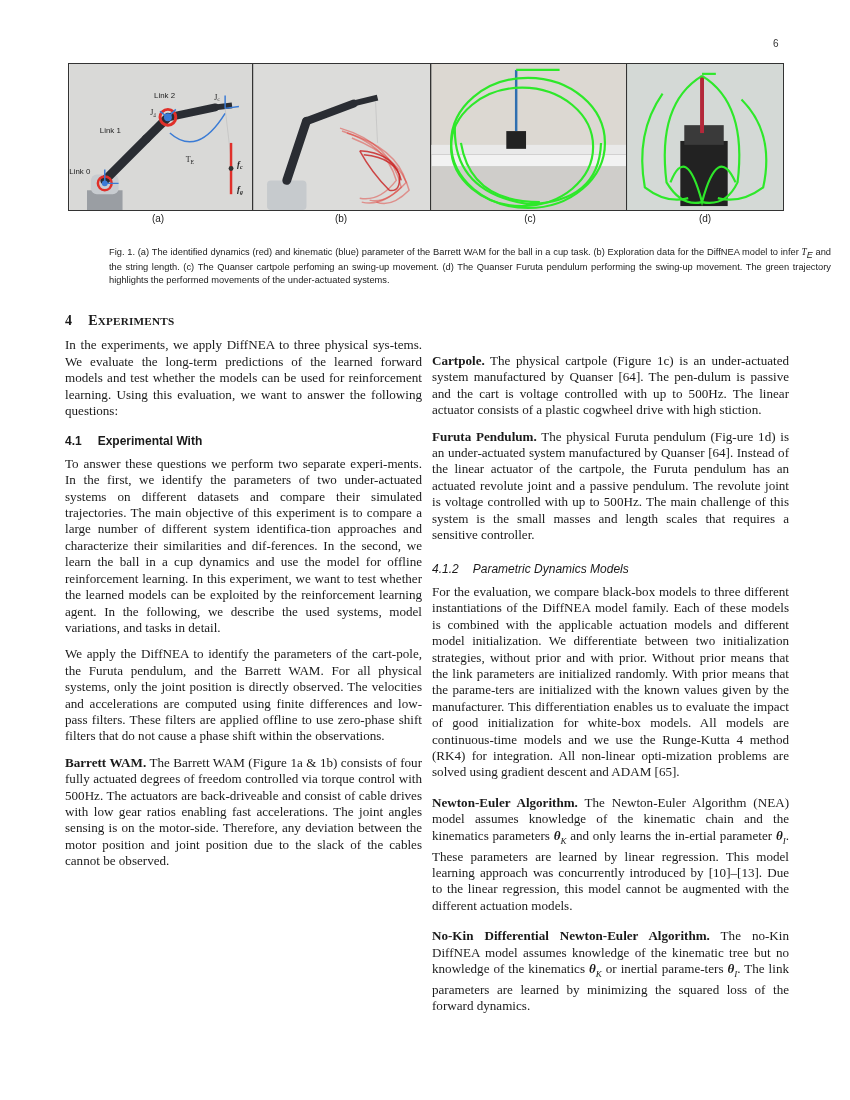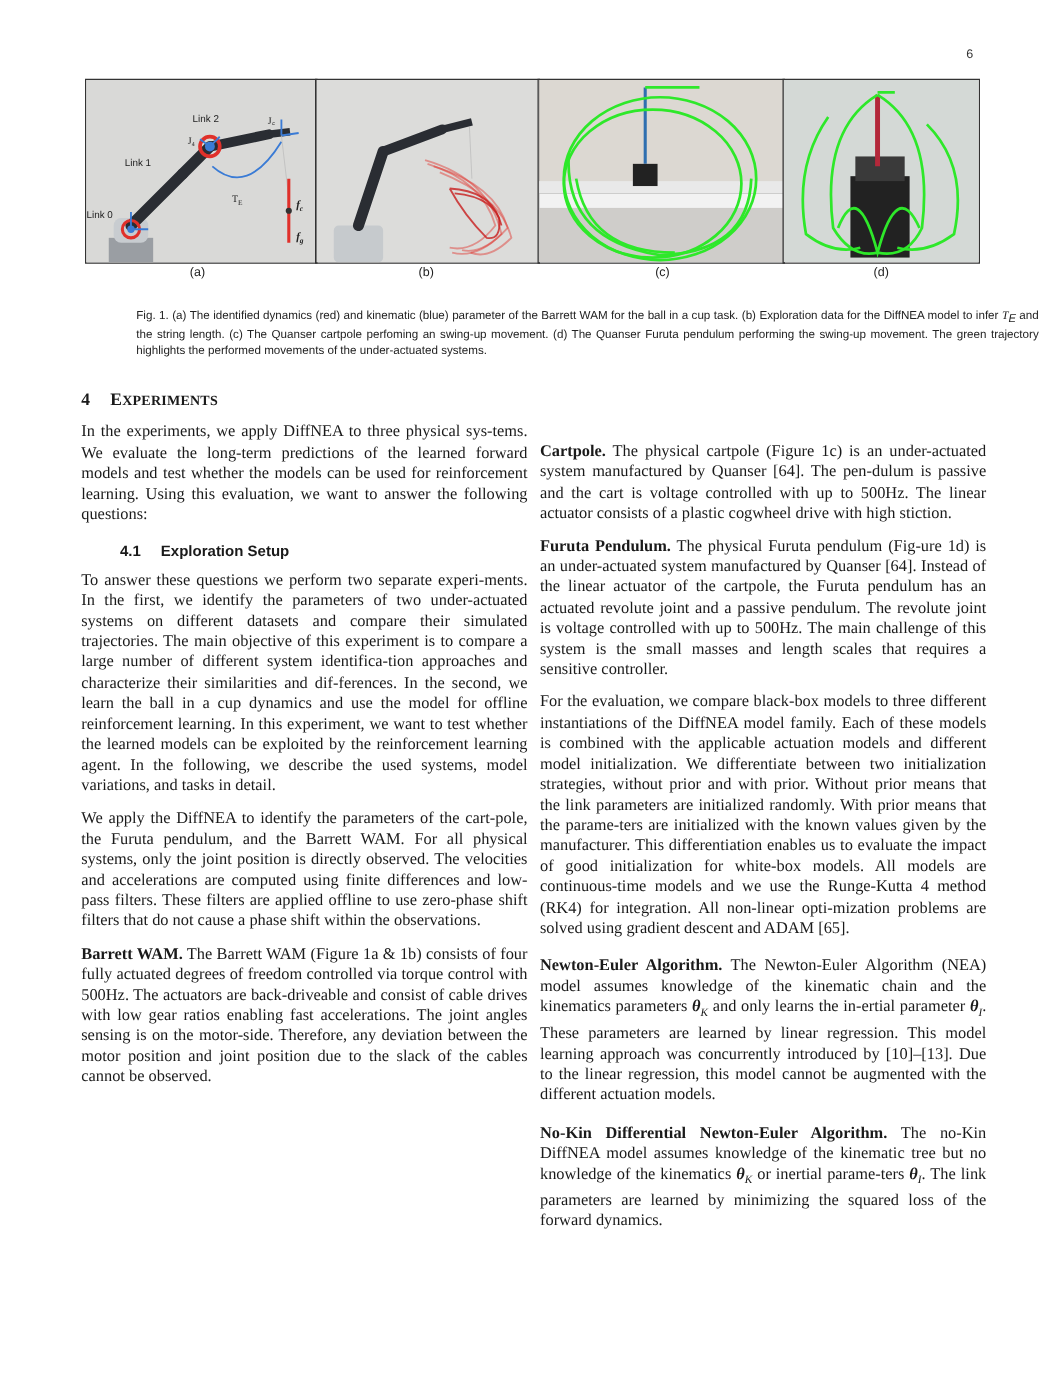--- a/index.html
+++ b/index.html
@@ -10,21 +10,21 @@
   .panel svg { width:100%; height:100%; display:block; }
   .sublabel { position:absolute; top:213px; font-family:"Liberation Sans", sans-serif; font-size:10px; color:#222; width:40px; text-align:center; }
   .caption { position:absolute; left:65px; top:246px; width:722px; font-family:"Liberation Sans", sans-serif; font-size:9.3px; line-height:12.6px; color:#222; text-align:justify;margin-left:44px; }
   .col { position:absolute; width:357px; font-family:"Liberation Serif", serif; font-size:13.1px; line-height:16.4px; color:#1a1a1a; }
   .col p { margin:0 0 10px 0; text-align:justify; hyphens:manual; }
   .h1 { font-family:Liberation Serif, serif; font-weight:bold; font-size:14px; margin:0 0 8px 0; letter-spacing:0.2px; }
   .h1 .num { margin-right:16px; }
   .h1 .big { font-size:14px; }
   .h1 .small { font-size:11.2px; }
   .h2 { font-family:"Liberation Sans", sans-serif; font-weight:bold; font-size:12px; margin:14px 0 6px 0; }
-  .h2 .num { margin-right:16px;margin-left:31px; }
+  .h2 .num { margin-right:16px; }
   .h3 { font-family:"Liberation Sans", sans-serif; font-style:italic; font-size:12px; margin:14px 0 6px 0; }
   .h3 .num { margin-right:14px; }
   b { font-weight:bold; }
   .math { font-style:italic; font-weight:bold; }
   sub { font-size:9px; font-style:italic; }
 </style>
 </head>
 <body>
 
 <div class="page-num">6</div>
@@ -126,25 +126,26 @@
 
 <div class="caption">
   <span>Fig. 1. (a) The identified dynamics (red) and kinematic (blue) parameter of the Barrett WAM for the ball in a cup task. (b) Exploration data for the DiffNEA model to infer </span><span style="font-family:'Liberation Serif',serif;font-style:italic;">T</span><sub>E</sub><span> and the string length. (c) The Quanser cartpole perfoming an swing-up movement. (d) The Quanser Furuta pendulum performing the swing-up movement. The green trajectory highlights the performed movements of the under-actuated systems.</span>
 </div>
 
 <div class="col" style="left:65px;top:313px;">
   <div class="h1">
     <span class="num">4</span><span class="big">E</span><span class="small">XPERIMENTS</span>
   </div>
   <p>In the experiments, we apply DiffNEA to three physical sys-tems. We evaluate the long-term predictions of the learned forward models and test whether the models can be used for reinforcement learning. Using this evaluation, we want to answer the following questions:</p>
-  <div class="h2"><span class="num">4.1</span><span>Exploration Setup</span></div>
+  <div class="h2"><span class="num">4.1</span><span>Experimental With</span></div>
   <p>To answer these questions we perform two separate experi-ments. In the first, we identify the parameters of two under-actuated systems on different datasets and compare their simulated trajectories. The main objective of this experiment is to compare a large number of different system identifica-tion approaches and characterize their similarities and dif-ferences. In the second, we learn the ball in a cup dynamics and use the model for offline reinforcement learning. In this experiment, we want to test whether the learned models can be exploited by the reinforcement learning agent. In the following, we describe the used systems, model variations, and tasks in detail.</p>
   <p>We apply the DiffNEA to identify the parameters of the cart-pole, the Furuta pendulum, and the Barrett WAM. For all physical systems, only the joint position is directly observed. The velocities and accelerations are computed using finite differences and low-pass filters. These filters are applied offline to use zero-phase shift filters that do not cause a phase shift within the observations.</p>
   <p><b>Barrett WAM.</b><span> The Barrett WAM (Figure 1a &amp; 1b) consists of four fully actuated degrees of freedom controlled via torque control with 500Hz. The actuators are back-driveable and consist of cable drives with low gear ratios enabling fast accelerations. The joint angles sensing is on the motor-side. Therefore, any deviation between the motor position and joint position due to the slack of the cables cannot be observed.</span></p>
 </div>
 
 <div class="col" style="left:432px;top:313px;margin-top:40px;">
   <p><b>Cartpole.</b><span> The physical cartpole (Figure 1c) is an under-actuated system manufactured by Quanser [64]. The pen-dulum is passive and the cart is voltage controlled with up to 500Hz. The linear actuator consists of a plastic cogwheel drive with high stiction.</span></p>
   <p><b>Furuta Pendulum.</b><span> The physical Furuta pendulum (Fig-ure 1d) is an under-actuated system manufactured by Quanser [64]. Instead of the linear actuator of the cartpole, the Furuta pendulum has an actuated revolute joint and a passive pendulum. The revolute joint is voltage controlled with up to 500Hz. The main challenge of this system is the small masses and length scales that requires a sensitive controller.</span></p>
+  <div class="h3" style="margin-top:18px;"><span class="num">4.1.2</span><span>Parametric Dynamics Models</span></div>
   <p>For the evaluation, we compare black-box models to three different instantiations of the DiffNEA model family. Each of these models is combined with the applicable actuation models and different model initialization. We differentiate between two initialization strategies, without prior and with prior. Without prior means that the link parameters are initialized randomly. With prior means that the parame-ters are initialized with the known values given by the manufacturer. This differentiation enables us to evaluate the impact of good initialization for white-box models. All models are continuous-time models and we use the Runge-Kutta 4 method (RK4) for integration. All non-linear opti-mization problems are solved using gradient descent and ADAM [65].</p>
   <p style="margin-top:14px;"><b>Newton-Euler Algorithm.</b><span> The Newton-Euler Algorithm (NEA) model assumes knowledge of the kinematic chain and the kinematics parameters </span><span class="math">θ</span><sub>K</sub><span> and only learns the in-ertial parameter </span><span class="math">θ</span><sub>I</sub><span>. These parameters are learned by linear regression. This model learning approach was concurrently introduced by [10]–[13]. Due to the linear regression, this model cannot be augmented with the different actuation models.</span></p>
   <p style="margin-top:14px;"><b>No-Kin Differential Newton-Euler Algorithm.</b><span> The no-Kin DiffNEA model assumes knowledge of the kinematic tree but no knowledge of the kinematics </span><span class="math">θ</span><sub>K</sub><span> or inertial parame-ters </span><span class="math">θ</span><sub>I</sub><span>. The link parameters are learned by minimizing the squared loss of the forward dynamics.</span></p>
 </div>
 
 </body></html>

